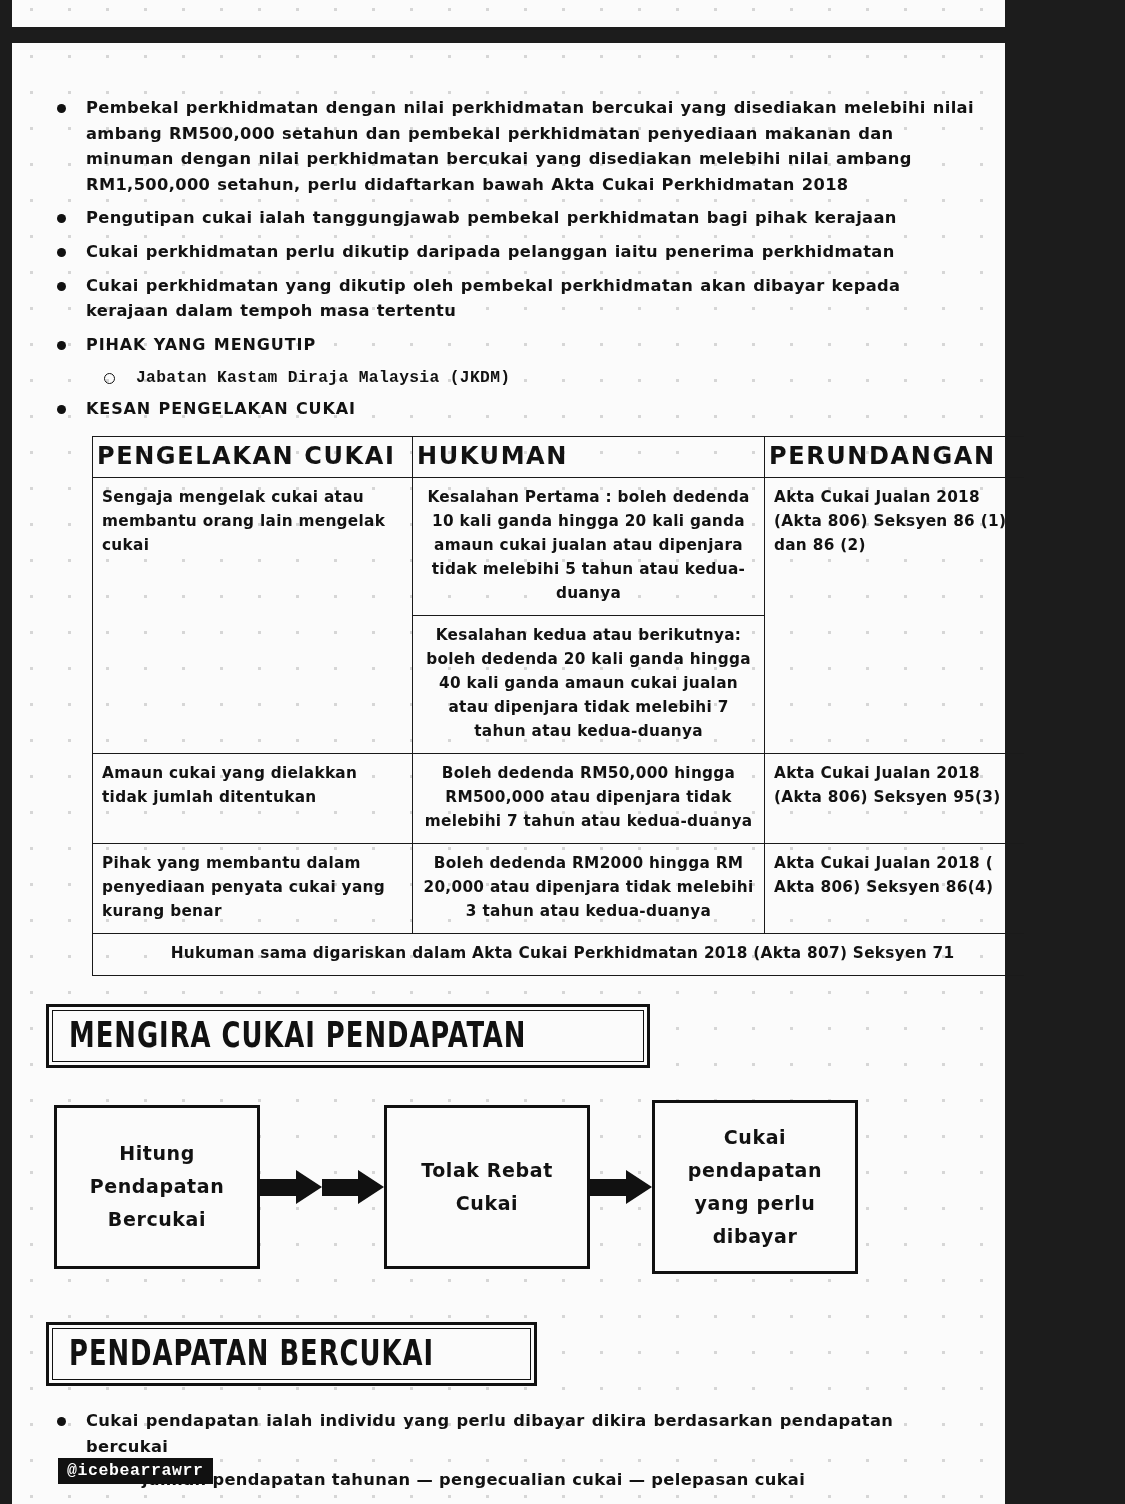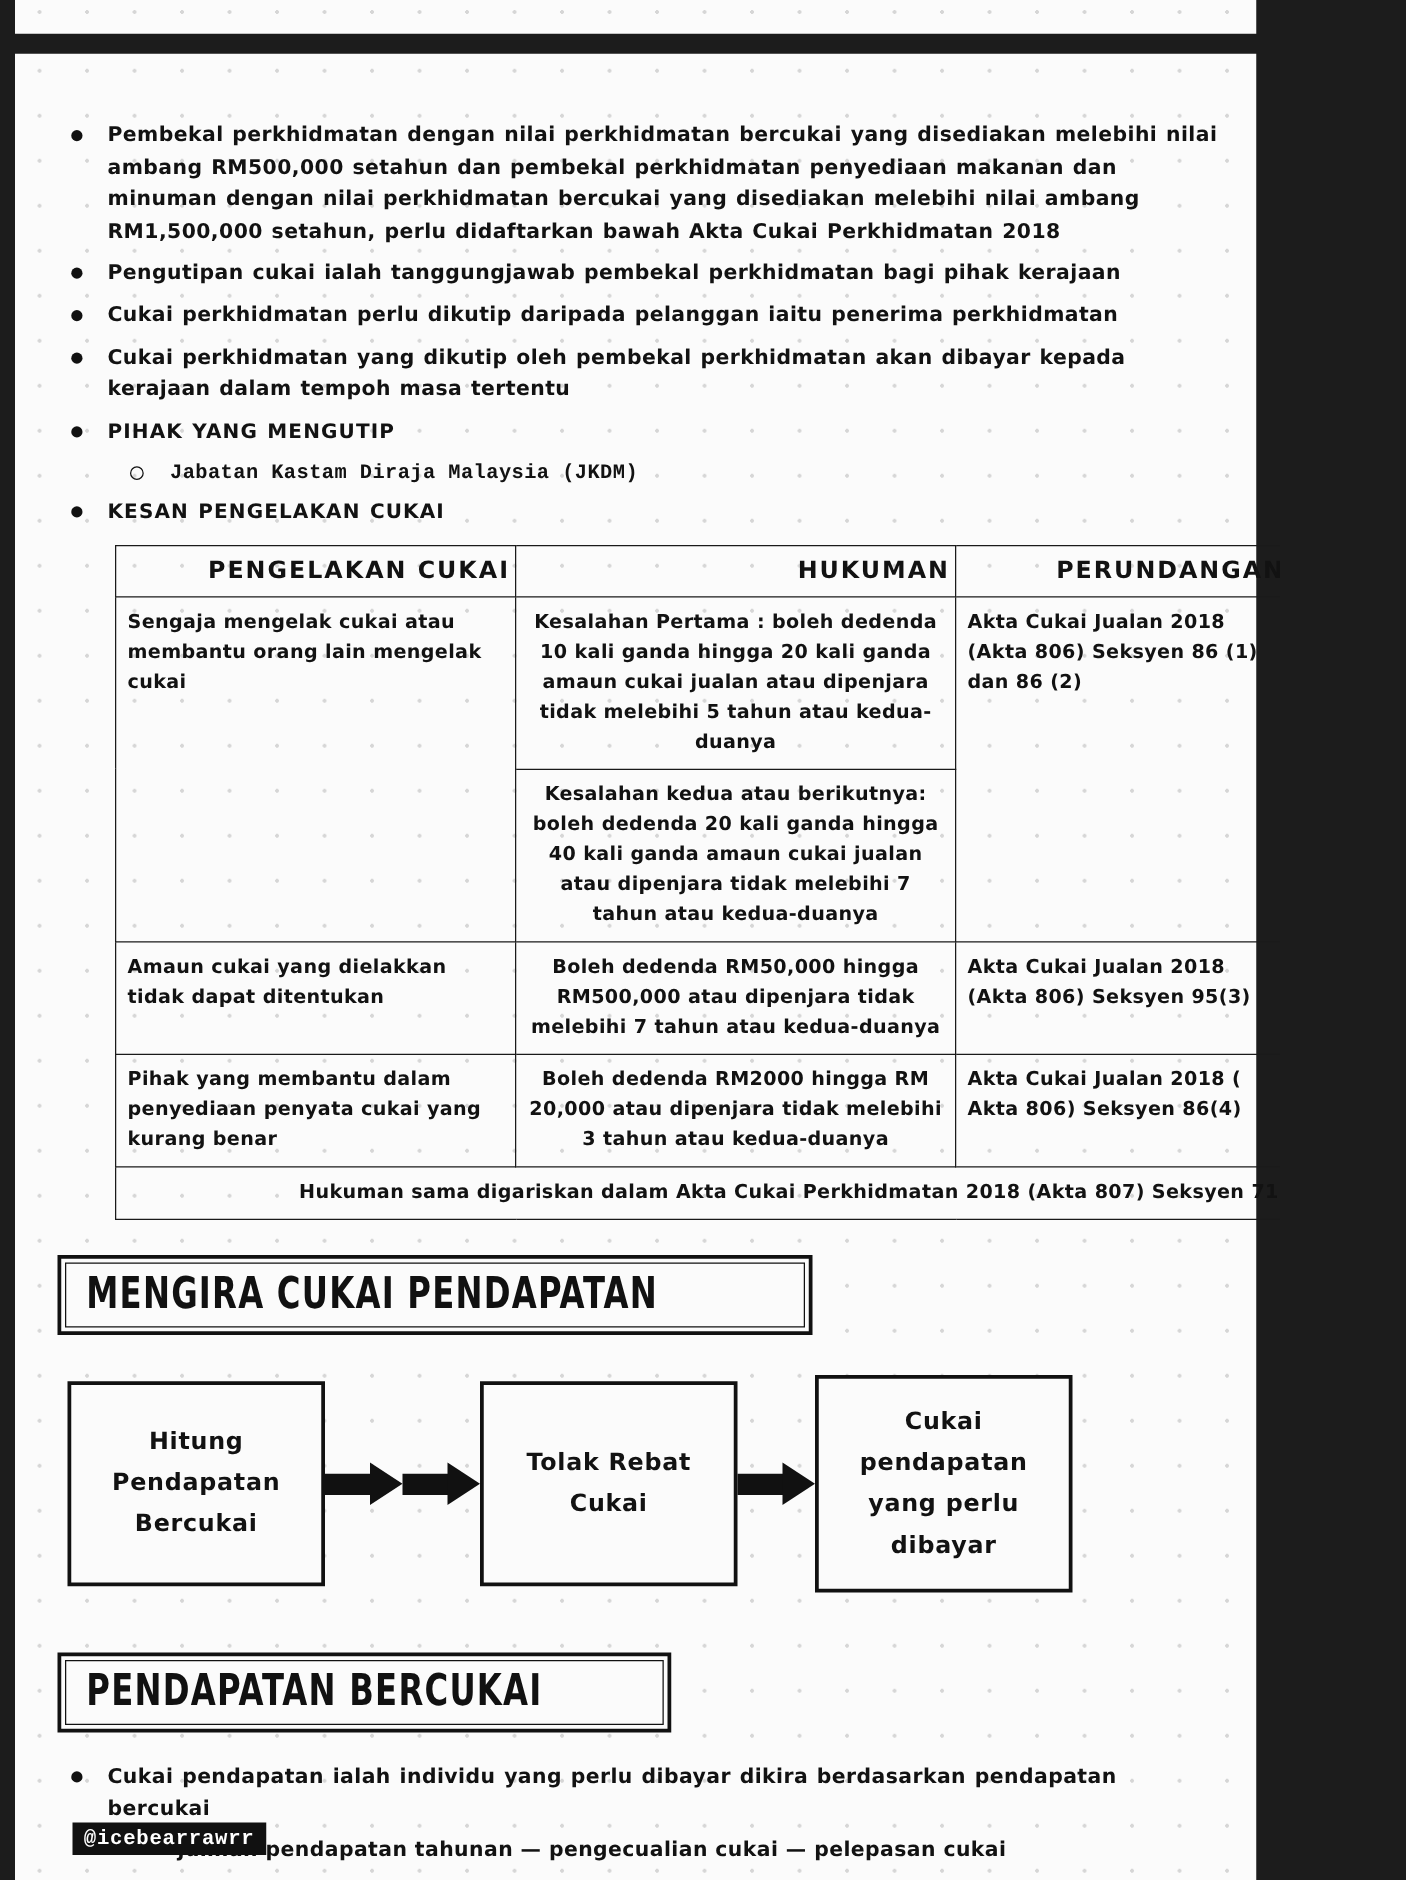--- a/index.html
+++ b/index.html
@@ -102,35 +102,35 @@
     border: 1.7px solid #1a1a1a;
     vertical-align: top;
     padding: 7px 9px 10px 9px;
     font-weight: bold;
     color: #121212;
     font-size: 15.3px;
     line-height: 24px;
     letter-spacing: 0.3px;
   }
   table.tax th {
-    text-align: right;
-    font-size: 19px;
+    text-align: left;
+    font-size: 24px;
     letter-spacing: 1.6px;
     padding: 6px 4px 8px 4px;
     line-height: 26px;
     vertical-align: middle;
   }
   .col-a { width: 320px; }
   .col-b { width: 352px; }
   .col-c { width: 268px; }
 
   td.center { text-align: center; }
   td.left   { text-align: left; }
   td.note {
-    text-align: right;
+    text-align: center;
     font-size: 15.6px;
     padding: 6px 10px 8px 14px;
     line-height: 26px;
   }
 
   
   .heading-box {
     display: inline-block;
     border: 3px solid #111;
     padding: 3px;
@@ -270,21 +270,21 @@
         <tbody>
           <tr>
             <td class="left" rowspan="2">Sengaja mengelak cukai atau membantu orang lain mengelak cukai</td>
             <td class="center">Kesalahan Pertama : boleh dedenda 10 kali ganda hingga 20 kali ganda amaun cukai jualan atau dipenjara tidak melebihi 5 tahun atau kedua-duanya</td>
             <td class="left" rowspan="2">Akta Cukai Jualan 2018 (Akta 806) Seksyen 86 (1) dan 86 (2)</td>
           </tr>
           <tr>
             <td class="center">Kesalahan kedua atau berikutnya: boleh dedenda 20 kali ganda hingga 40 kali ganda amaun cukai jualan atau dipenjara tidak melebihi 7 tahun atau kedua-duanya</td>
           </tr>
           <tr>
-            <td class="left">Amaun cukai yang dielakkan tidak dapat ditentukan</td>
+            <td class="left">Amaun cukai yang dielakkan tidak jumlah ditentukan</td>
             <td class="center">Boleh dedenda RM50,000 hingga RM500,000 atau dipenjara tidak melebihi 7 tahun atau kedua-duanya</td>
             <td class="left">Akta Cukai Jualan 2018 (Akta 806) Seksyen 95(3)</td>
           </tr>
           <tr>
             <td class="left">Pihak yang membantu dalam penyediaan penyata cukai yang kurang benar</td>
             <td class="center">Boleh dedenda RM2000 hingga RM 20,000 atau dipenjara tidak melebihi 3 tahun atau kedua-duanya</td>
             <td class="left">Akta Cukai Jualan 2018 ( Akta 806) Seksyen 86(4)</td>
           </tr>
           <tr>
             <td class="note" colspan="3">Hukuman sama digariskan dalam Akta Cukai Perkhidmatan 2018 (Akta 807) Seksyen 71</td>

